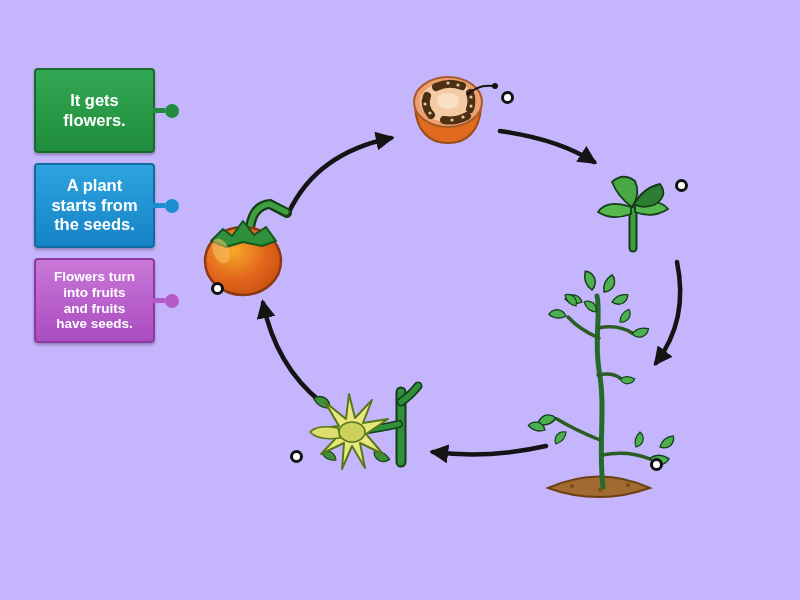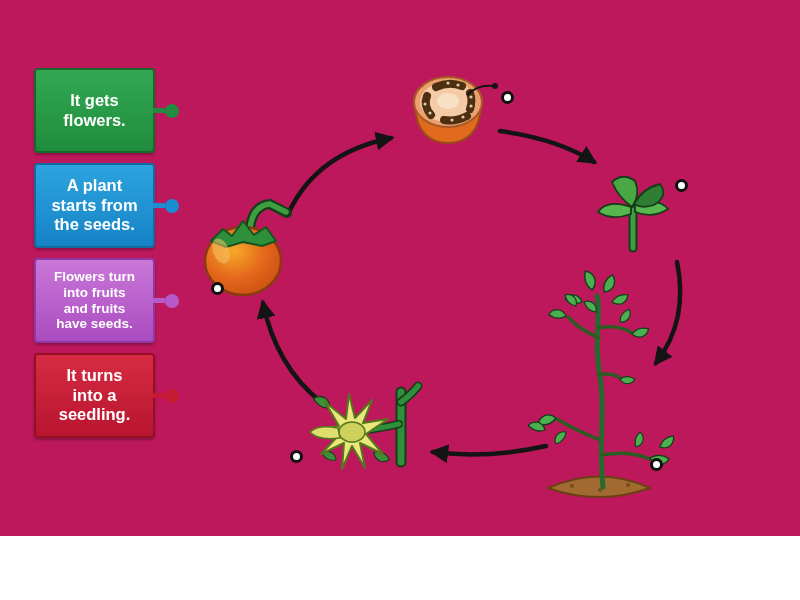--- a/index.html
+++ b/index.html
@@ -1,16 +1,16 @@
 <!DOCTYPE html>
 <html><head>
 <meta charset="utf-8">
 <style>
   html,body { margin:0; padding:0; background:#ffffff; font-family:"Liberation Sans",sans-serif; }
-  .canvas { position:relative; width:800px; height:536px; background:#be185d; overflow:hidden; }
+  .canvas { position:relative; width:800px; height:600px; background:#c4b5fd; overflow:hidden; }
 
   
   .label-card {
     position:absolute; left:34px; width:121px; height:85px;
     box-sizing:border-box; border:2px solid; border-radius:4px;
     display:flex; align-items:center; justify-content:center;
     text-align:center; color:#ffffff; font-weight:bold;
     box-shadow:0 2px 3px rgba(0,0,0,.28);
     cursor:grab;
   }
@@ -199,24 +199,15 @@
     <span class="label-text">Flowers turn
 into fruits
 and fruits
 have seeds.</span>
     <span class="connector">
       <span class="stub"></span>
       <span class="dot"></span>
     </span>
   </div>
 
-  <div class="label-card lc4">
-    <span class="label-text">It turns
-into a
-seedling.</span>
-    <span class="connector">
-      <span class="stub"></span>
-      <span class="dot"></span>
-    </span>
-  </div>
 
 
 </div>
 
 </body></html>

